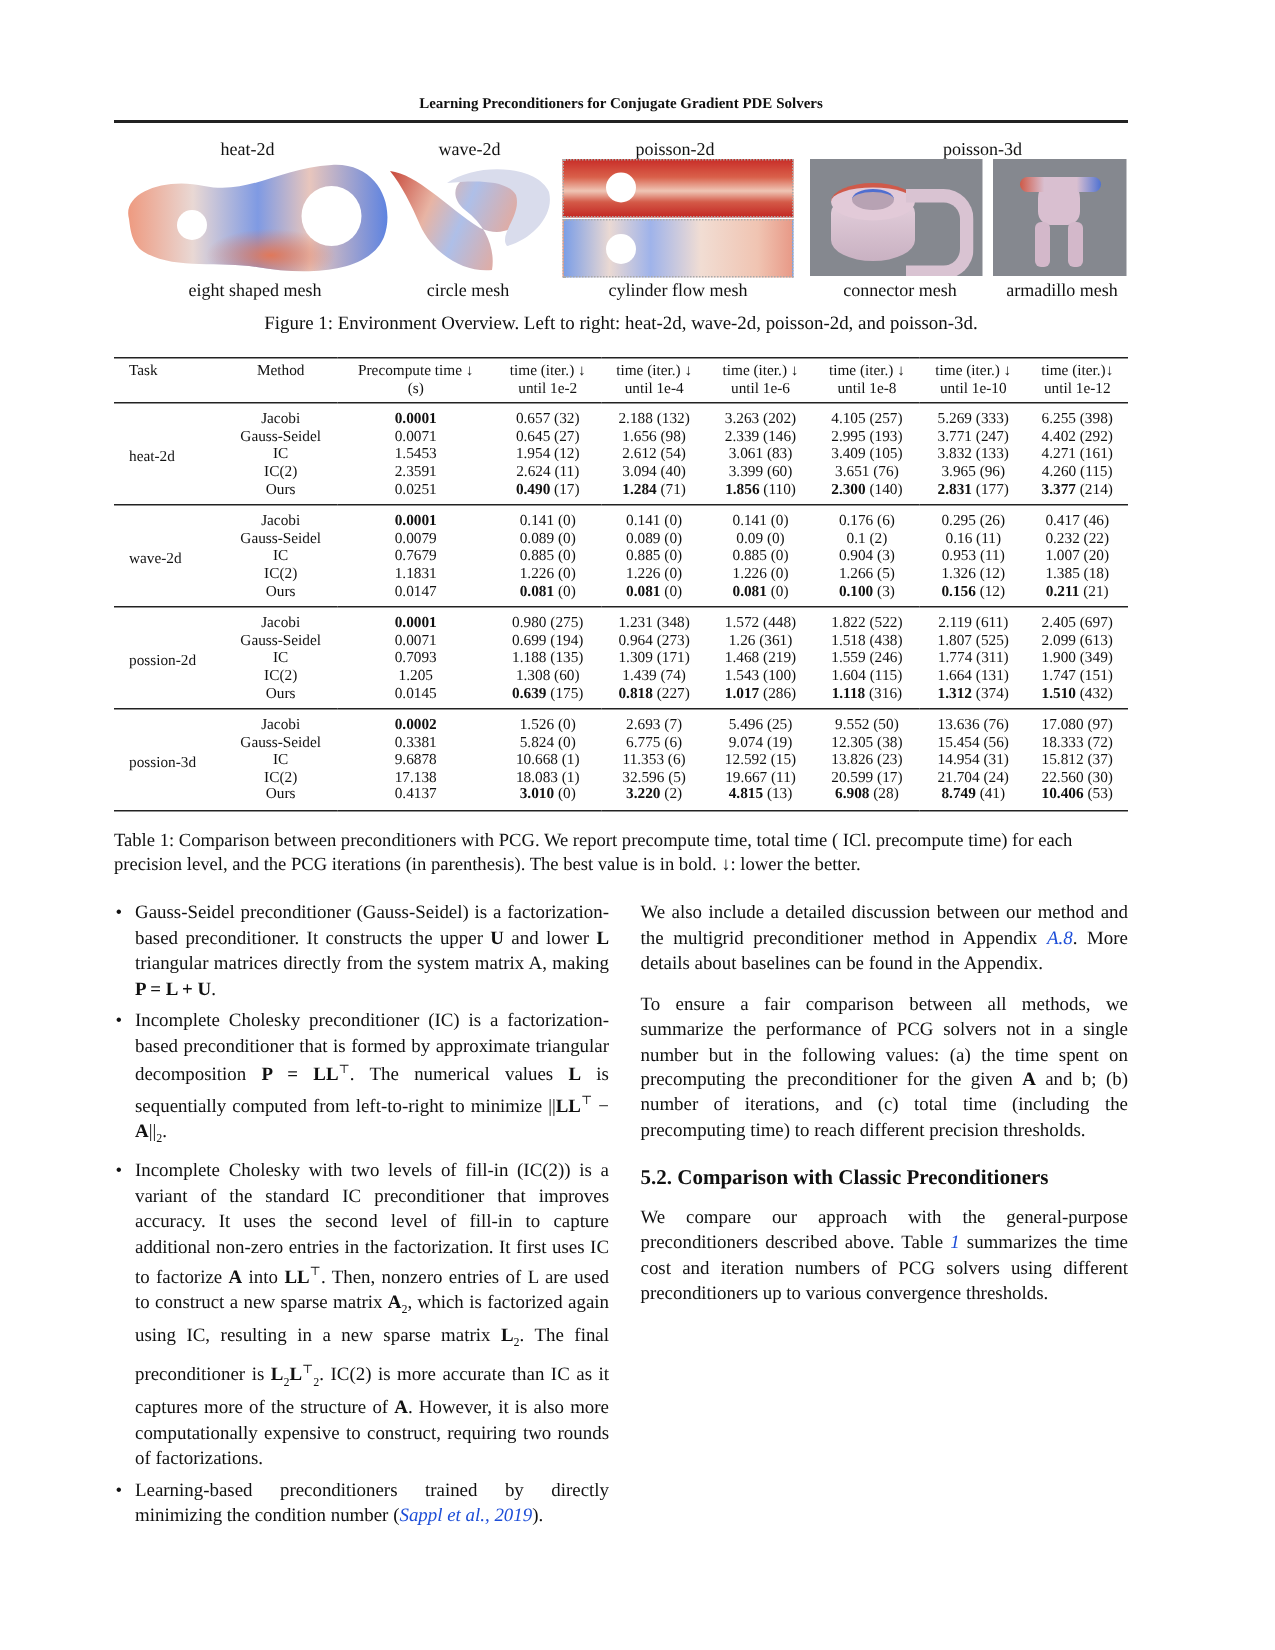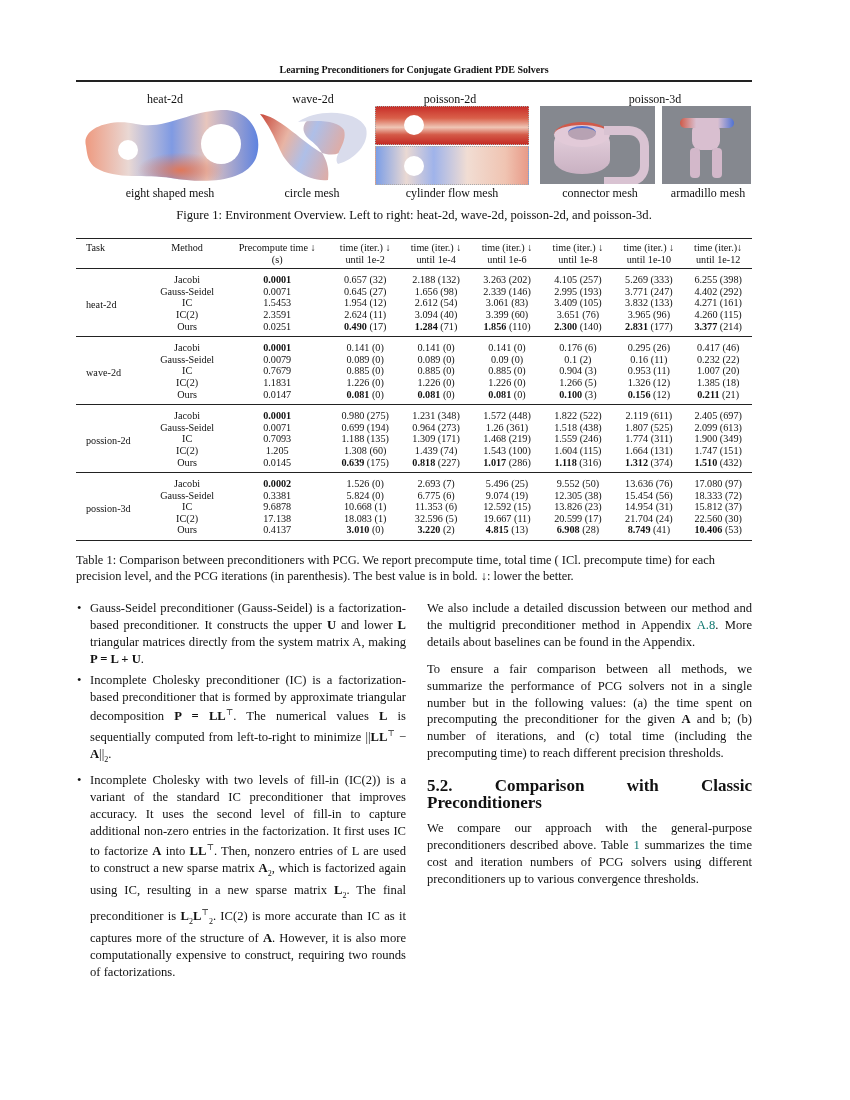--- a/index.html
+++ b/index.html
@@ -27,24 +27,24 @@
 
   .table-caption { position: absolute; left: 76px; top: 552px; width: 680px; font-size: 12.4px; line-height: 16px; }
 
   .col { position: absolute; top: 600px; width: 330px; font-size: 12.6px; line-height: 16.9px; text-align: justify; }
   .col-left { left: 76px; }
   .col-right { left: 427px; width: 325px; }
   ul.bullets { margin: 0; padding: 0; list-style: none; }
   ul.bullets li { position: relative; padding-left: 14px; margin-bottom: 4px; }
   ul.bullets li::before { content: "•"; position: absolute; left: 1px; top: 0; }
   .mb { font-weight: bold; }
-  .link { color: #0f766e; }
+  .link { color: #1d4ed8; font-style: italic; }
   p { margin: 0 0 10px 0; }
   .runin { font-weight: bold; }
-  h3 { font-size: 17px; font-weight: bold; margin: 16px 0 8px 0; font-family: Liberation Serif, serif; }
+  h3 { font-size: 14px; font-weight: bold; margin: 16px 0 8px 0; font-family: Liberation Serif, serif; }
 </style>
 </head>
 <body>
 
 <div class="running-title">Learning Preconditioners for Conjugate Gradient PDE Solvers</div>
 <div class="title-rule"></div>
 
 <div>
   <div class="fig-label" style="left:130px;top:92px;width:70px;">heat-2d</div>
   <div class="fig-label" style="left:278px;top:92px;width:70px;">wave-2d</div>
@@ -344,20 +344,21 @@
     </table>
 </div>
 
 <div class="table-caption">Table 1: Comparison between preconditioners with PCG. We report precompute time, total time ( ICl. precompute time) for each precision level, and the PCG iterations (in parenthesis). The best value is in bold. ↓: lower the better.</div>
 
 <div class="col col-left">
   <ul class="bullets" id="bullet-list">
       <li><span>Gauss-Seidel preconditioner (Gauss-Seidel) is a factorization-based preconditioner. It constructs the upper </span><span class="mb">U</span><span> and lower </span><span class="mb">L</span><span> triangular matrices directly from the system matrix A, making </span><span class="mb">P = L + U</span><span>.</span></li>
       <li><span>Incomplete Cholesky preconditioner (IC) is a factorization-based preconditioner that is formed by approximate triangular decomposition </span><span class="mb">P = LL</span><sup style="font-size: 8px;">⊤</sup><span>. The numerical values </span><span class="mb">L</span><span> is sequentially computed from left-to-right to minimize ||</span><span class="mb">LL</span><sup style="font-size: 8px;">⊤</sup><span> − </span><span class="mb">A</span><span>||</span><sub style="font-size: 8px;">2</sub><span>.</span></li>
       <li><span>Incomplete Cholesky with two levels of fill-in (IC(2)) is a variant of the standard IC preconditioner that improves accuracy. It uses the second level of fill-in to capture additional non-zero entries in the factorization. It first uses IC to factorize </span><span class="mb">A</span><span> into </span><span class="mb">LL</span><sup style="font-size: 8px;">⊤</sup><span>. Then, nonzero entries of L are used to construct a new sparse matrix </span><span class="mb">A</span><sub style="font-size: 8px;">2</sub><span>, which is factorized again using IC, resulting in a new sparse matrix </span><span class="mb">L</span><sub style="font-size: 8px;">2</sub><span>. The final preconditioner is </span><span class="mb">L</span><sub style="font-size: 8px;">2</sub><span class="mb">L</span><sup style="font-size: 8px;">⊤</sup><sub style="font-size: 8px;">2</sub><span>. IC(2) is more accurate than IC as it captures more of the structure of </span><span class="mb">A</span><span>. However, it is also more computationally expensive to construct, requiring two rounds of factorizations.</span></li>
+      <li><span>Learning-based preconditioners trained by directly minimizing the condition number (</span><span class="link">Sappl et al., 2019</span><span>).</span></li>
     </ul>
 </div>
 
 <div class="col col-right">
   <p id="r-para1"><span>We also include a detailed discussion between our method and the multigrid preconditioner method in Appendix </span><span class="link">A.8</span><span>. More details about baselines can be found in the Appendix.</span></p>
   <p id="r-para3"><span>To ensure a fair comparison between all methods, we summarize the performance of PCG solvers not in a single number but in the following values: (a) the time spent on precomputing the preconditioner for the given </span><span class="mb">A</span><span> and b; (b) number of iterations, and (c) total time (including the precomputing time) to reach different precision thresholds.</span></p>
   <h3>5.2. Comparison with Classic Preconditioners</h3>
   <p id="r-para5"><span>We compare our approach with the general-purpose preconditioners described above. Table </span><span class="link">1</span><span> summarizes the time cost and iteration numbers of PCG solvers using different preconditioners up to various convergence thresholds.</span></p>
 </div>
 

